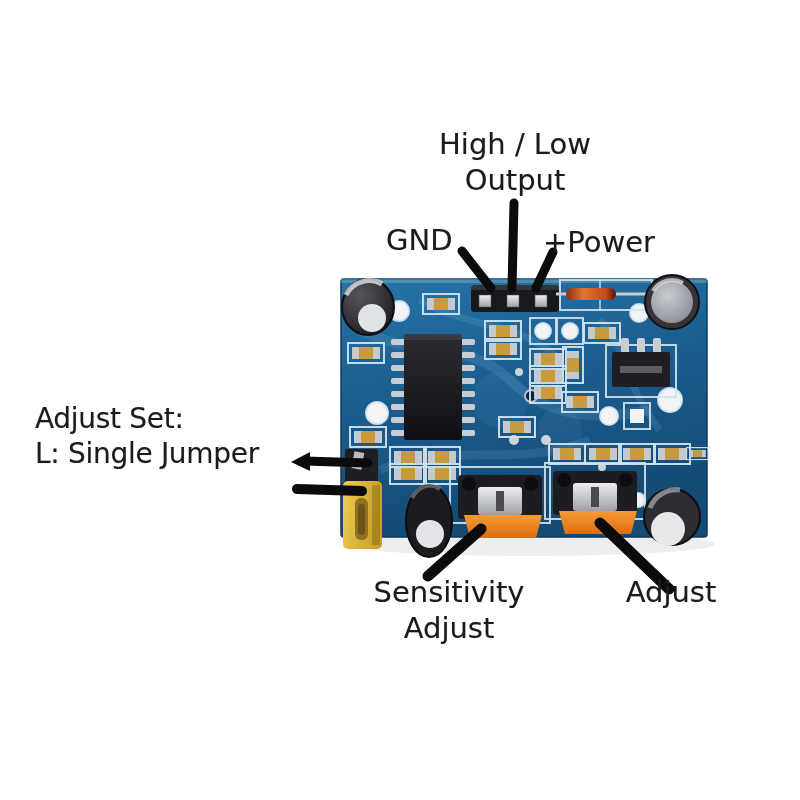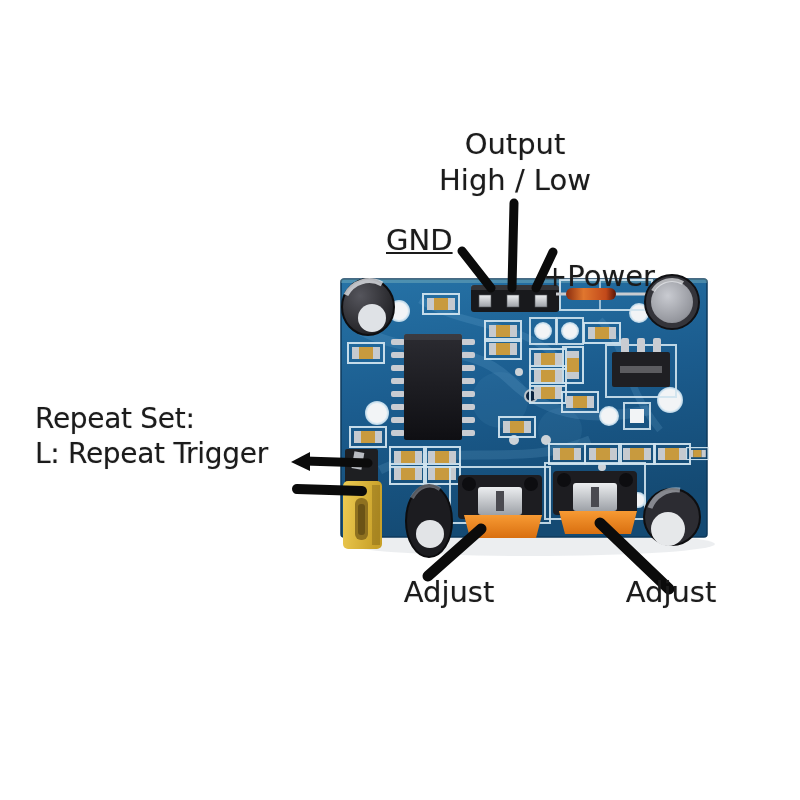--- a/index.html
+++ b/index.html
@@ -255,32 +255,33 @@
       <path class="arrow" d="M305 461 L368 463" stroke-width="9"></path>
       <polygon points="291,462 310,452 310,471" fill="#0b0b0b"></polygon>
     </g>
     <path class="arrow" d="M297 489 L362 491" stroke-width="10"></path>
     <path class="arrow" d="M481 529 L428 576" stroke-width="11"></path>
     <path class="arrow" d="M600 523 L669 589" stroke-width="11"></path>
   </g>
 </svg>
 
 <div class="label center" id="label-output" style="left:397px;top:126px;width:236px;">
+  <span class="ln">High / Low</span>
   <span class="ln">Output</span>
-  <span class="ln">High / Low</span>
-</div>
-
-<div class="label" id="label-gnd" style="left:386px;top:222px;text-decoration:underline;">GND</div>
-
-<div class="label" id="label-power" style="left:543px;top:224px;margin-top:34px;">+Power</div>
+</div>
+
+<div class="label" id="label-gnd" style="left:386px;top:222px;">GND</div>
+
+<div class="label" id="label-power" style="left:543px;top:224px;">+Power</div>
 
 <div class="label" id="label-jumper" style="left:35px;top:401px;">
-  <span class="ln">Repeat Set:</span>
-  <span class="ln">L: Repeat Trigger</span>
+  <span class="ln">Adjust Set:</span>
+  <span class="ln">L: Single Jumper</span>
 </div>
 
 <div class="label center" id="label-sensitivity" style="left:337px;top:574px;width:224px;">
+  <span class="ln">Sensitivity</span>
   <span class="ln">Adjust</span>
 </div>
 
 <div class="label center" id="label-timedelay" style="left:559px;top:574px;width:224px;">
   <span class="ln">Adjust</span>
 </div>
 
 </body></html>

